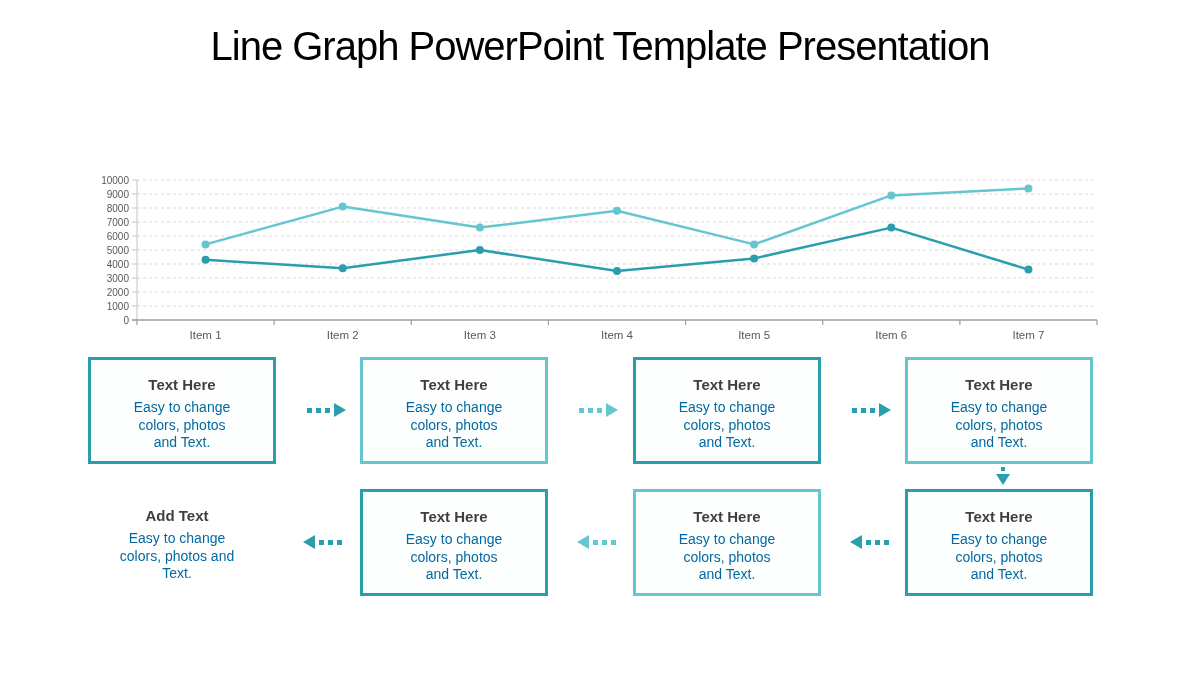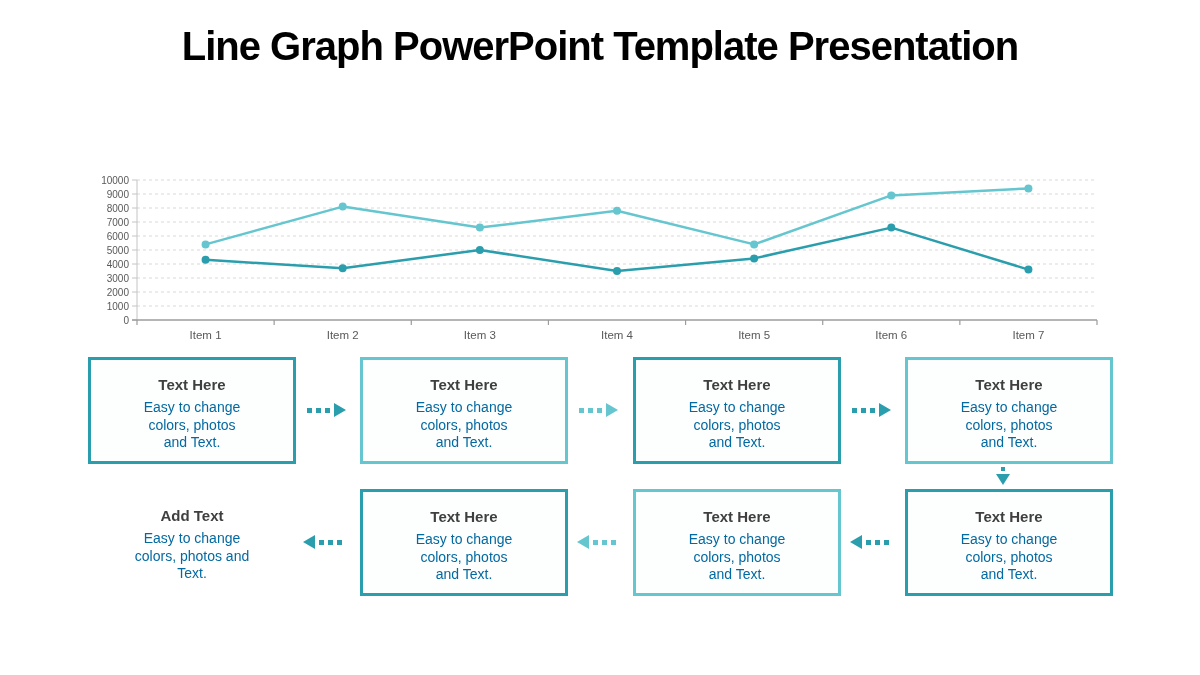--- a/index.html
+++ b/index.html
@@ -2,26 +2,26 @@
 <html style="--teal-dark: #2B9EAD; --teal-light: #65C6CF;"><head>
 <meta charset="utf-8">
 <style>
   html,body{margin:0;padding:0;}
   .slide{
     position:relative;width:1200px;height:675px;background:#ffffff;overflow:hidden;
     font-family:"Liberation Sans", sans-serif;
   }
   .title{
     position:absolute;top:24px;left:0;width:1200px;margin:0;
-    text-align:center;font-size:40px;font-weight:bold;color:#000000;
+    text-align:center;font-size:40px;font-weight:normal;color:#000000;
     letter-spacing:-1px;line-height:44px;
   }
   .chart{position:absolute;left:90px;top:172px;width:1015px;height:178px;}
   .box{
-    position:absolute;width:208px;height:107px;background:#fdfefe;
+    position:absolute;width:188px;height:107px;background:#fdfefe;
     border:3px solid var(--teal-dark);box-sizing:border-box;text-align:center;
     padding-top:15px;
   }
   .b-dark{border-color:var(--teal-dark);}
   .b-light{border-color:var(--teal-light);}
   .box-title{font-size:15px;font-weight:bold;color:#3f3f3f;line-height:19px;}
   .box-body{
     font-size:14px;color:#0369a1;line-height:17.5px;margin-top:5px;
     white-space:pre-line;
   }
@@ -158,21 +158,21 @@
       <span class="dot"></span>
       <span class="dot"></span>
       <span class="tri-right"></span>
   </div>
 
   <div class="arrow-down c-dark" style="left:996px;top:467px">
     <span class="dot-sm"></span>
       <span class="tri-down"></span>
   </div>
 
-  <div class="textblock" style="left:88px;top:489px">
+  <div class="textblock" style="left:73px;top:489px">
     <div class="box-title">Add Text</div>
     <div class="box-body">Easy to change
 colors, photos and
 Text.</div>
   </div>
   <div class="box b-dark" style="left:360px;top:489px">
     <div class="box-title">Text Here</div>
     <div class="box-body">Easy to change
 colors, photos
 and Text.</div>

